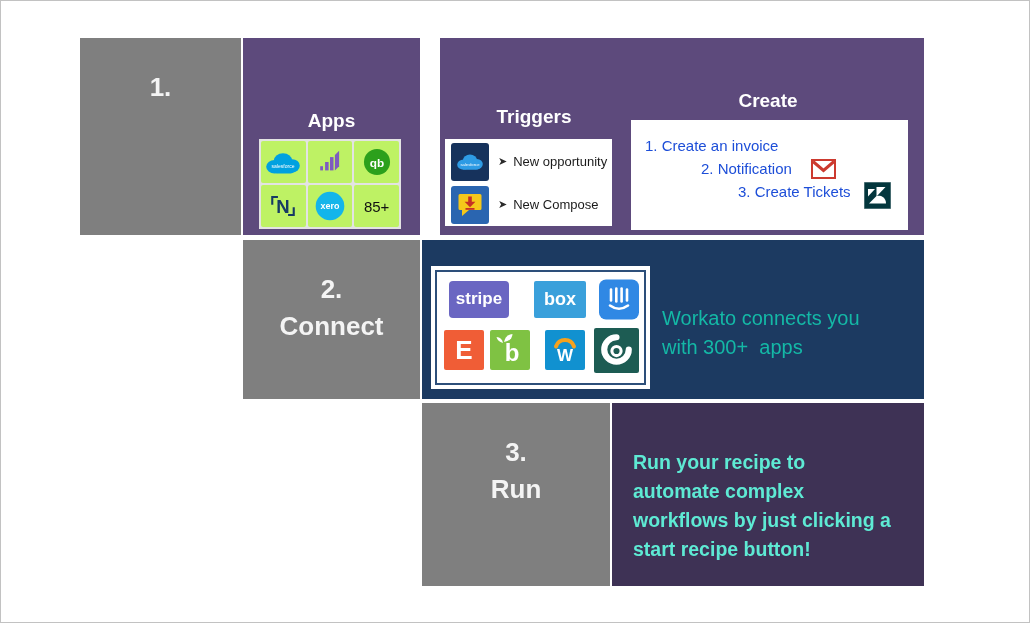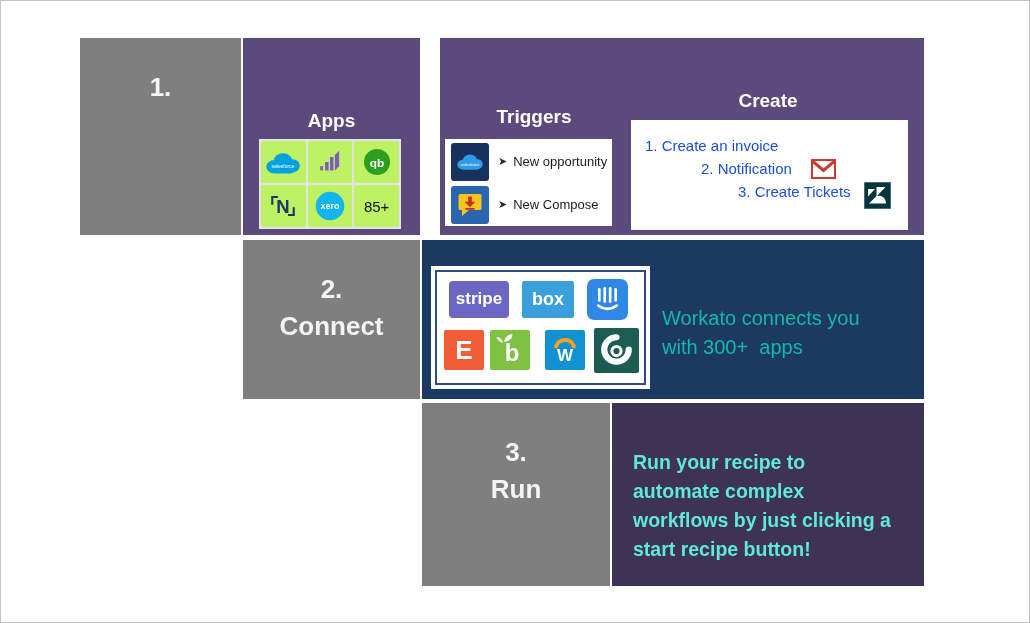--- a/index.html
+++ b/index.html
@@ -168,21 +168,21 @@
     <span>Connect</span>
   </div>
 
   <div class="abs cell-navy" style="left:421px;top:239px;width:502px;height:159px;">
     <div id="connect-card" class="card" style="left:9px;top:26px;width:219px;height:123px;">
       <div id="connect-card-inner">
         <div class="connect-row" style="height:44px;gap:13px;padding-left:5px;">
           <div class="brand-rect" style="width:60px;height:37px;background:#6a66c2;border-radius:4px;font-size:17px;">
             <span>stripe</span>
           </div>
-          <div class="brand-rect" style="width:52px;height:37px;background:#3aa0db;border-radius:2px;font-size:18px;">
+          <div class="brand-rect" style="width:52px;height:37px;background:#3aa0db;border-radius:2px;font-size:18px;margin-left:12px;">
             <span>box</span>
           </div>
           <svg width="41" height="41" viewBox="0 0 40 40">
             <rect width="40" height="40" rx="7" fill="#3088e4"></rect>
             <g stroke="#fff" stroke-width="2.6" stroke-linecap="round">
               <line x1="12" y1="10" x2="12" y2="21"></line>
               <line x1="17.3" y1="9" x2="17.3" y2="22"></line>
               <line x1="22.6" y1="9" x2="22.6" y2="22"></line>
               <line x1="28" y1="10" x2="28" y2="21"></line>
             </g>

